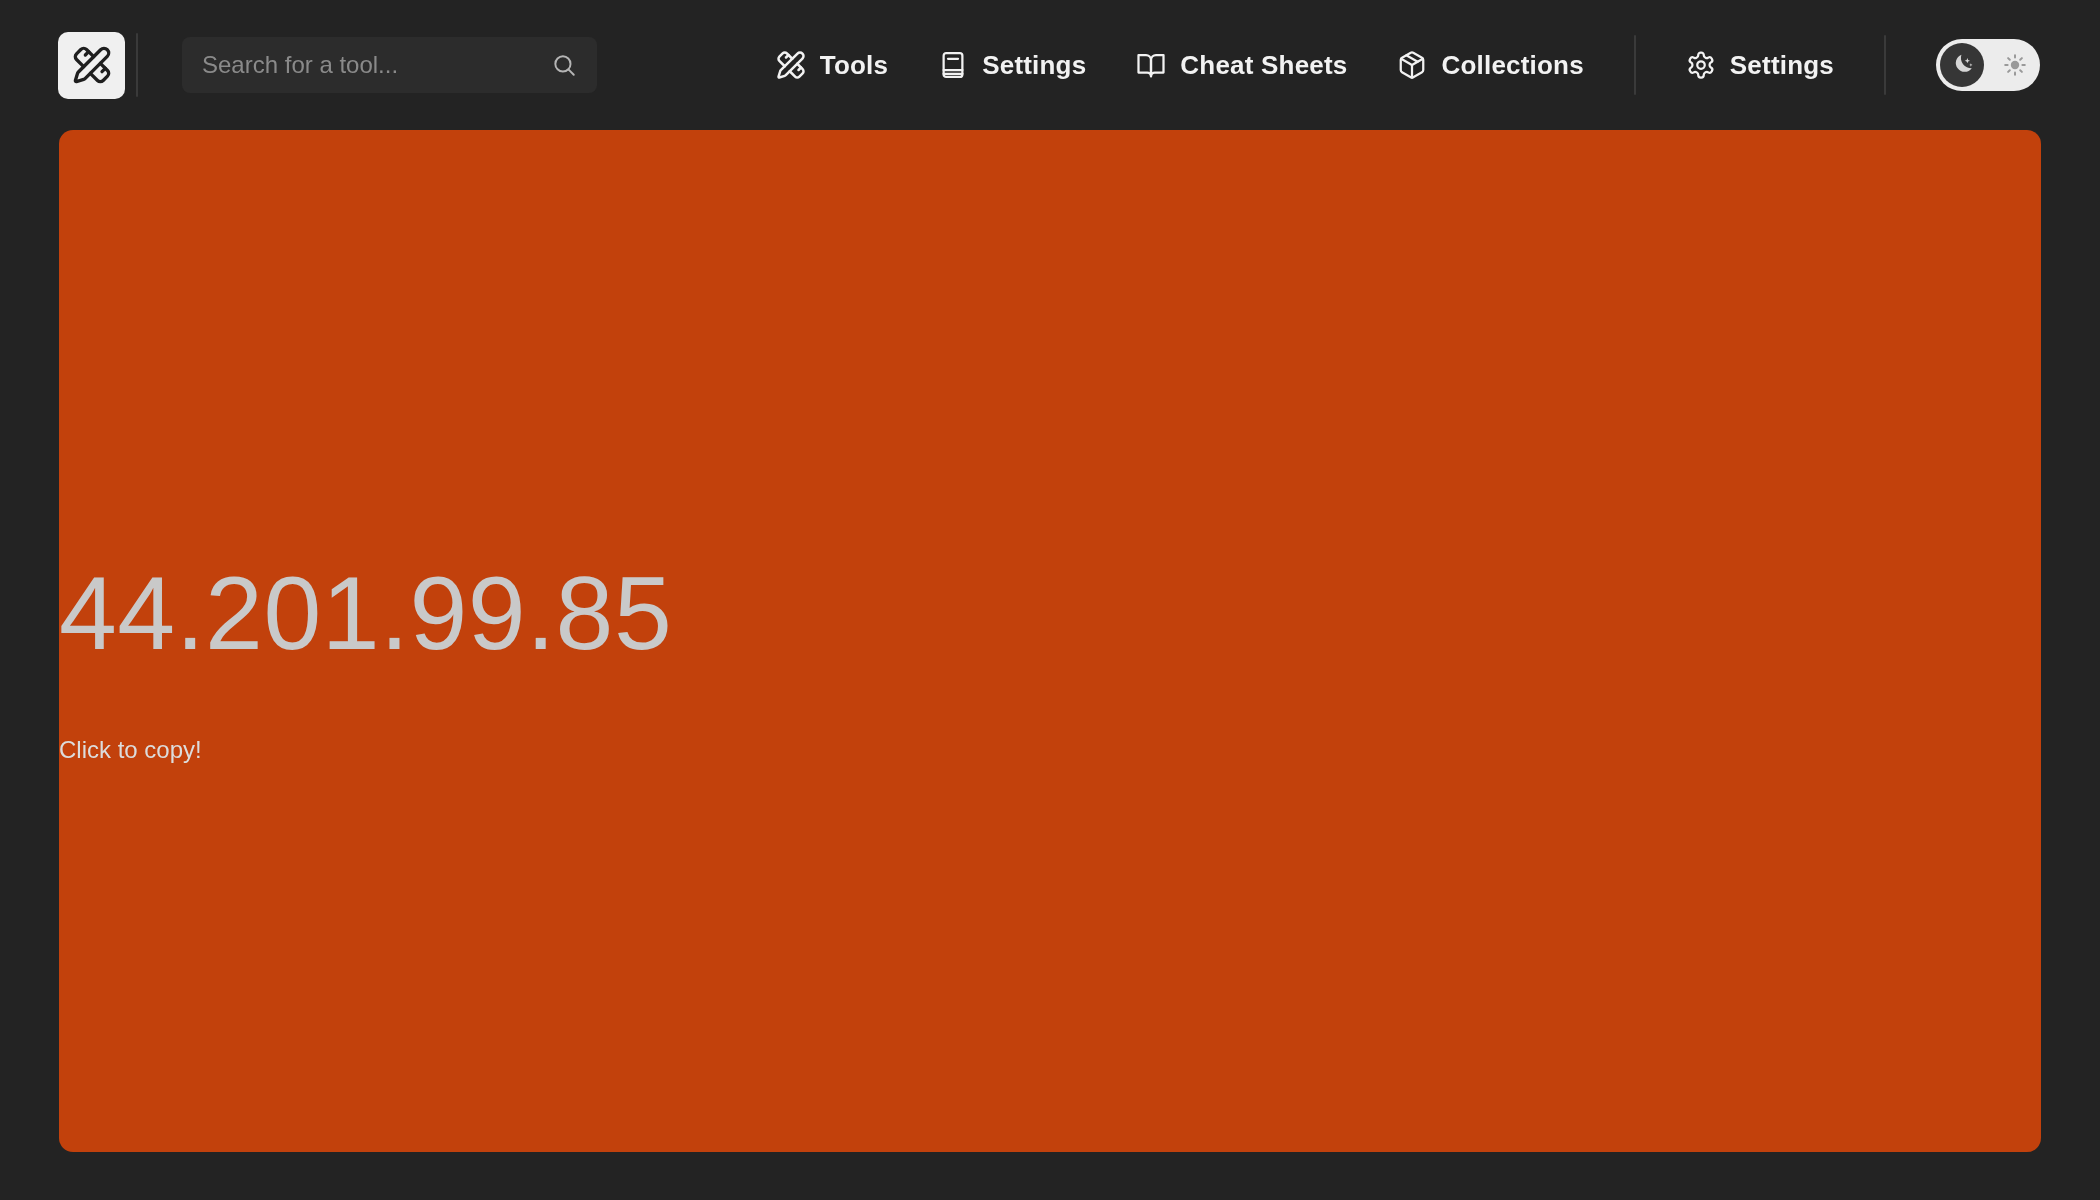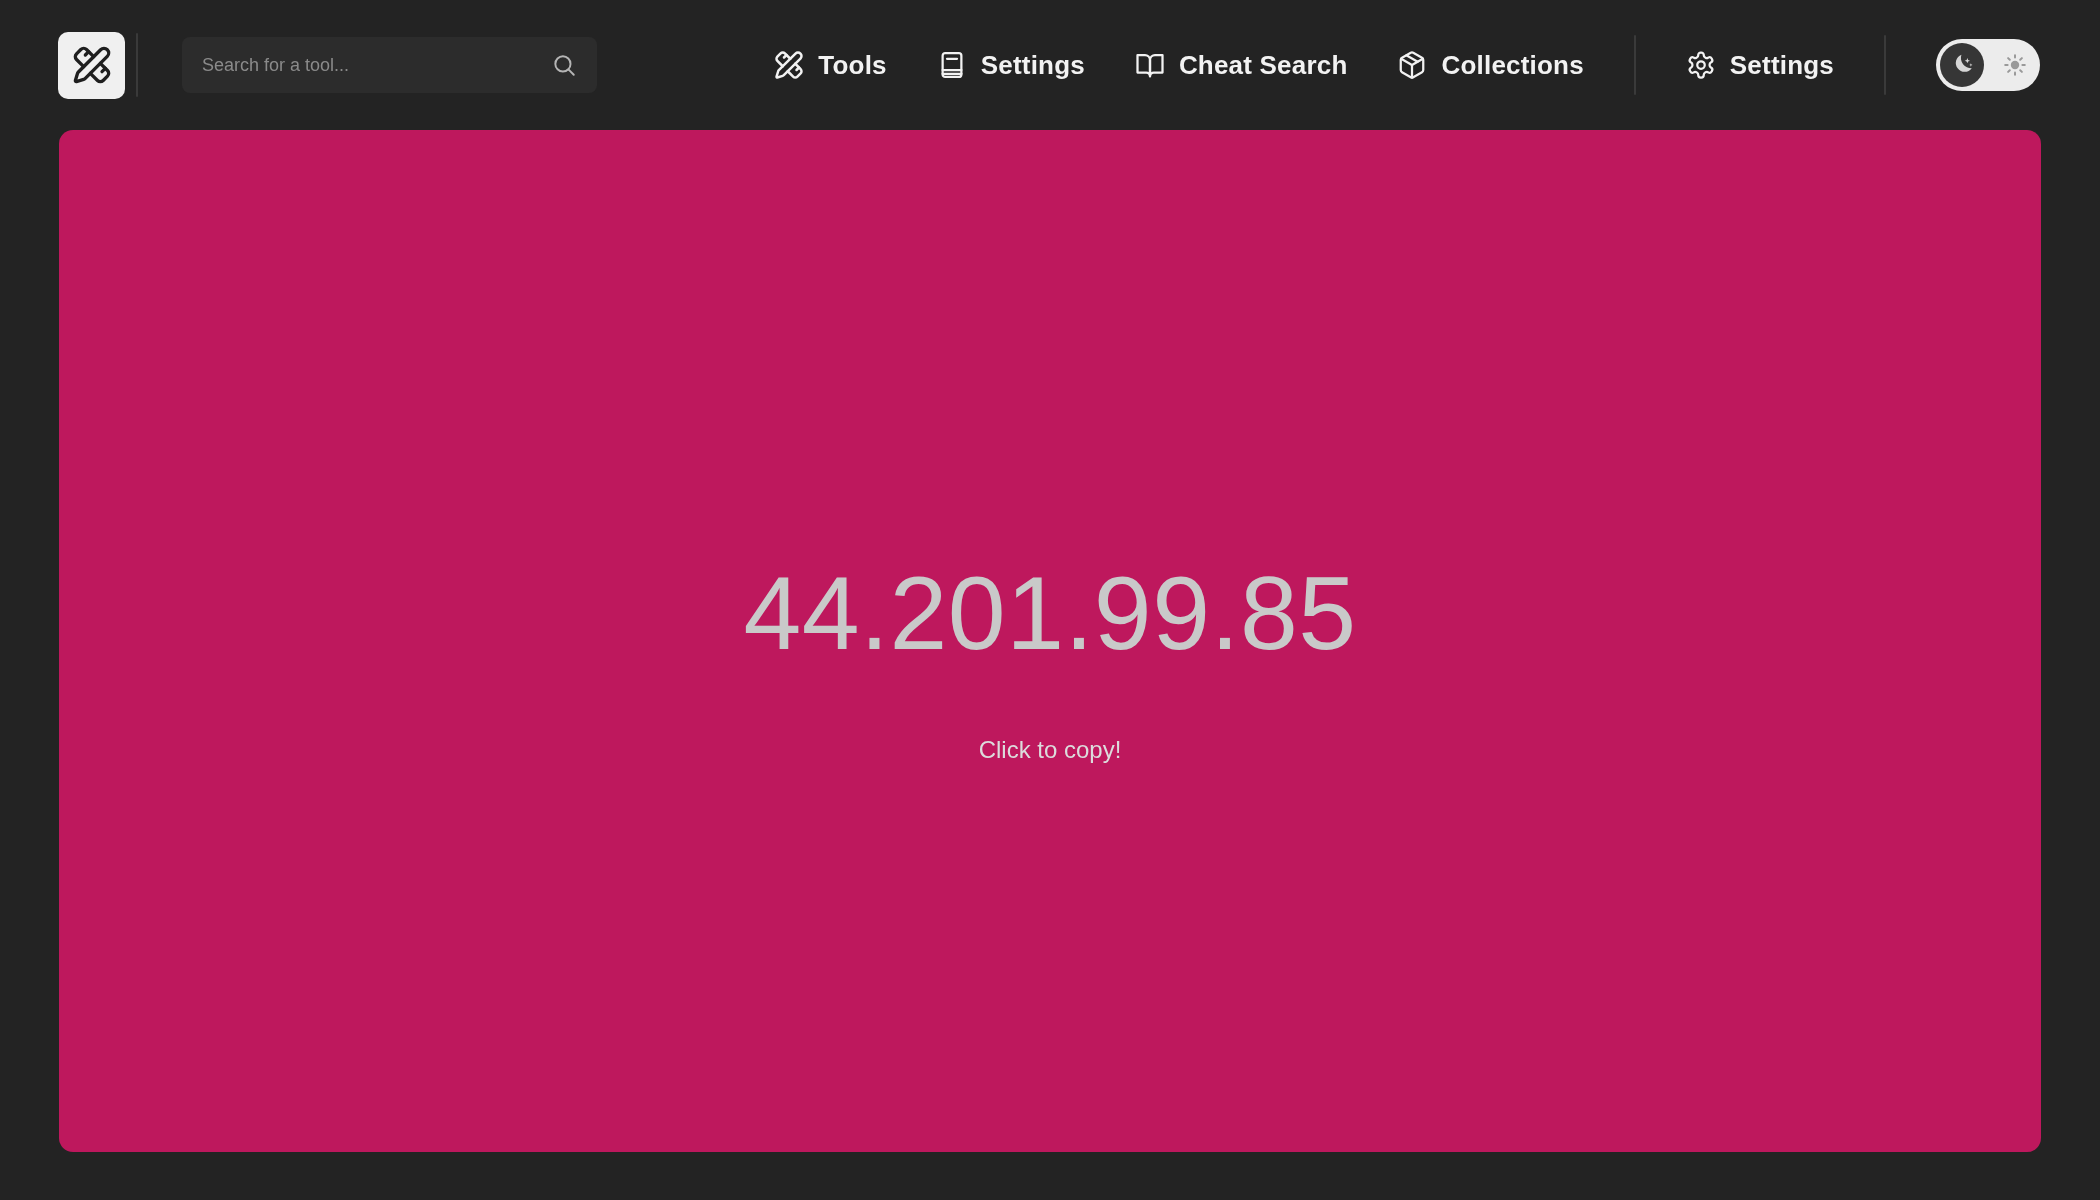--- a/index.html
+++ b/index.html
@@ -41,21 +41,21 @@
     width: 415px; height: 56px;
     background: #2c2c2c;
     border-radius: 8px;
     flex: 0 0 auto;
   }
   .search-box input {
     width: 100%; height: 100%;
     background: transparent;
     border: none; outline: none;
     padding: 0 64px 0 20px;
-    font-size: 18px;
+    font-size: 24px;
     color: #d946ef;
     font-family: inherit;
   }
   .search-box input::placeholder { color: #8a8a8a; opacity: 1; }
   .search-box .search-ico {
     position: absolute;
     right: 20px; top: 50%;
     transform: translateY(-50%);
     width: 26px; height: 26px;
     color: #b5b5b5;
@@ -106,25 +106,24 @@
     margin-right: 9px;
     width: 24px; height: 24px;
     color: #999999;
   }
 
   
   .main-panel {
     position: absolute;
     left: 59px; right: 59px;
     top: 130px; bottom: 48px;
-    background: #be185d;
+    background: #c2410c;
     border-radius: 14px;
     display: flex;
     flex-direction: column;
-    align-items: center;
     justify-content: center;
     padding-top: 36px;
   }
   .ip-display {
     font-size: 104px;
     font-weight: 400;
     color: #c9c9c9;
     letter-spacing: 0.5px;
     line-height: 1.15;
     cursor: pointer;
@@ -192,21 +191,21 @@
       <span class="nav-label">Settings</span>
     </div>
 
     <div class="nav-item">
       <span style="display:flex">
         <svg viewBox="0 0 24 24" fill="none" stroke="currentColor" stroke-width="1.8" stroke-linecap="round" stroke-linejoin="round">
           <path d="M2 4h6a4 4 0 0 1 4 4v13a3 3 0 0 0-3-3H2z"></path>
           <path d="M22 4h-6a4 4 0 0 0-4 4v13a3 3 0 0 1 3-3h7z"></path>
         </svg>
       </span>
-      <span class="nav-label">Cheat Search</span>
+      <span class="nav-label">Cheat Sheets</span>
     </div>
 
     <div class="nav-item">
       <span style="display:flex">
         <svg viewBox="0 0 24 24" fill="none" stroke="currentColor" stroke-width="1.8" stroke-linecap="round" stroke-linejoin="round">
           <path d="m7.5 4.27 9 5.15"></path>
           <path d="M21 8a2 2 0 0 0-1-1.73l-7-4a2 2 0 0 0-2 0l-7 4A2 2 0 0 0 3 8v8a2 2 0 0 0 1 1.73l7 4a2 2 0 0 0 2 0l7-4A2 2 0 0 0 21 16Z"></path>
           <polyline points="3.29 7 12 12 20.71 7"></polyline>
           <line x1="12" y1="22" x2="12" y2="12"></line>
         </svg>

